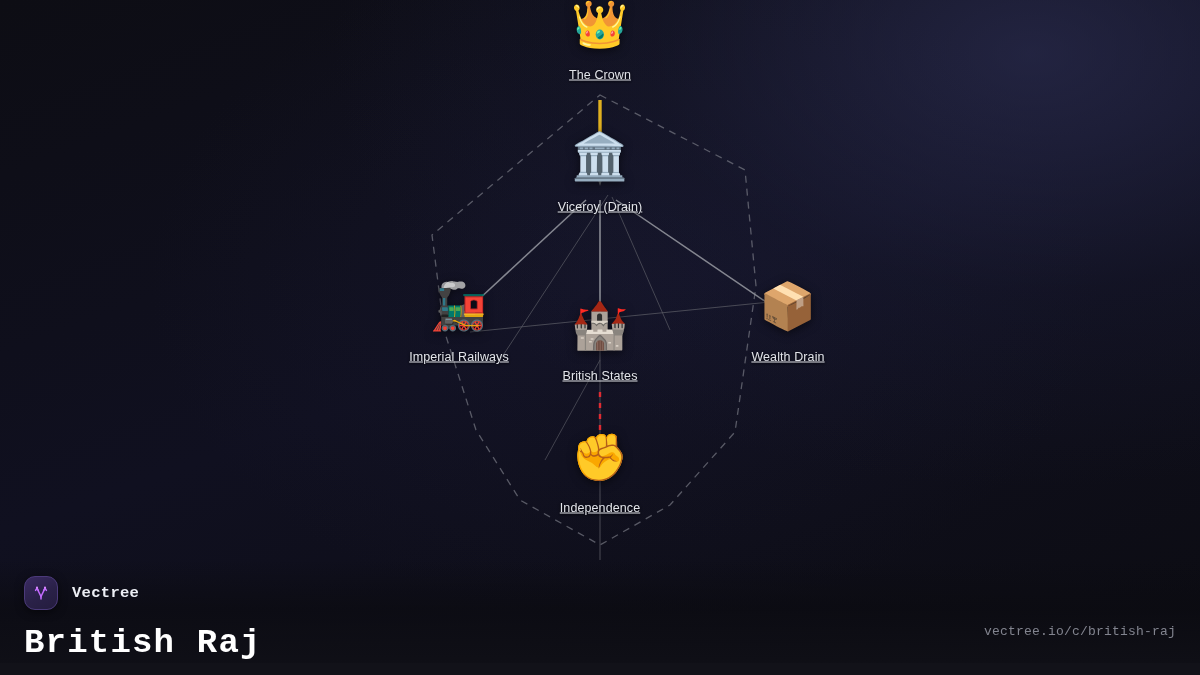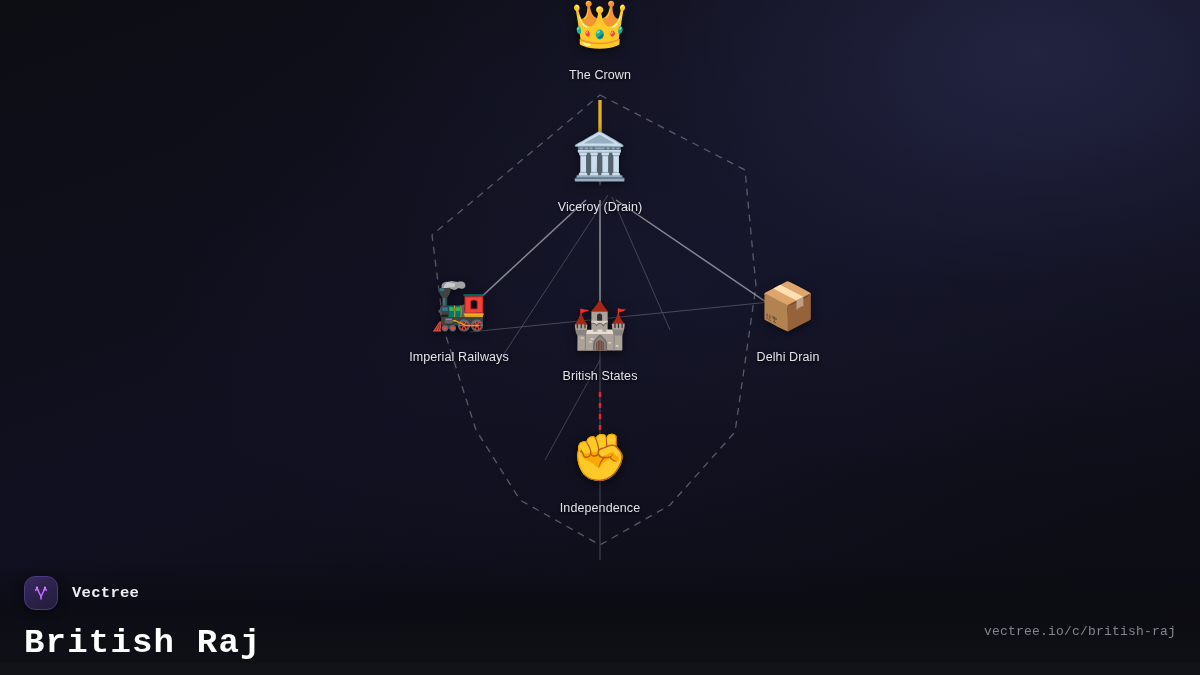--- a/index.html
+++ b/index.html
@@ -34,20 +34,21 @@
     text-shadow:0 2px 10px rgba(0,0,0,.55);
     user-select:none;
   }
   .node .label {
     margin-top:21px;
     font-size:12.5px;
     color:#e2e4ea;
     letter-spacing:.1px;
     white-space:nowrap;
     text-shadow:0 1px 3px rgba(0,0,0,.9);
+    text-decoration:underline;
   }
 
   
   #footer {
     position:absolute; left:0; right:0; bottom:0; height:115px;
     background:linear-gradient(180deg, rgba(12,12,18,0) 0%, rgba(11,11,17,.72) 42%, #101017 100%);
   }
   #footer-bar {
     position:absolute; left:0; right:0; bottom:0; height:12px;
     background:#121219;
@@ -123,21 +124,21 @@
     <span class="label">Imperial Railways</span>
   </div>
 
   <div class="node" style="left:600px; top:342px;">
     <span class="glyph">🏰</span>
     <span class="label">British States</span>
   </div>
 
   <div class="node" style="left:788px; top:323px;">
     <span class="glyph">📦</span>
-    <span class="label">Delhi Drain</span>
+    <span class="label">Wealth Drain</span>
   </div>
 
   <div class="node" style="left:600px; top:474px;">
     <span class="glyph">✊</span>
     <span class="label">Independence</span>
   </div>
 
   <div id="footer"></div>
   <div id="footer-bar"></div>
 

